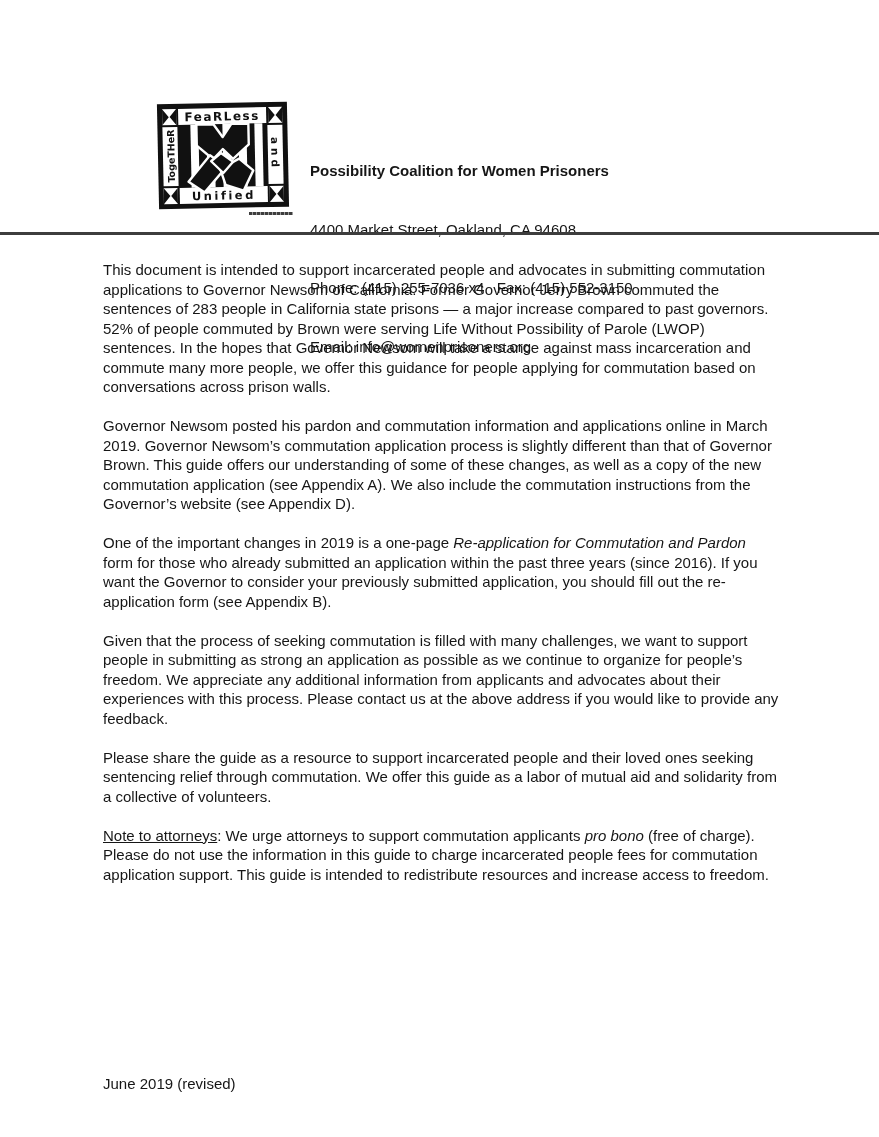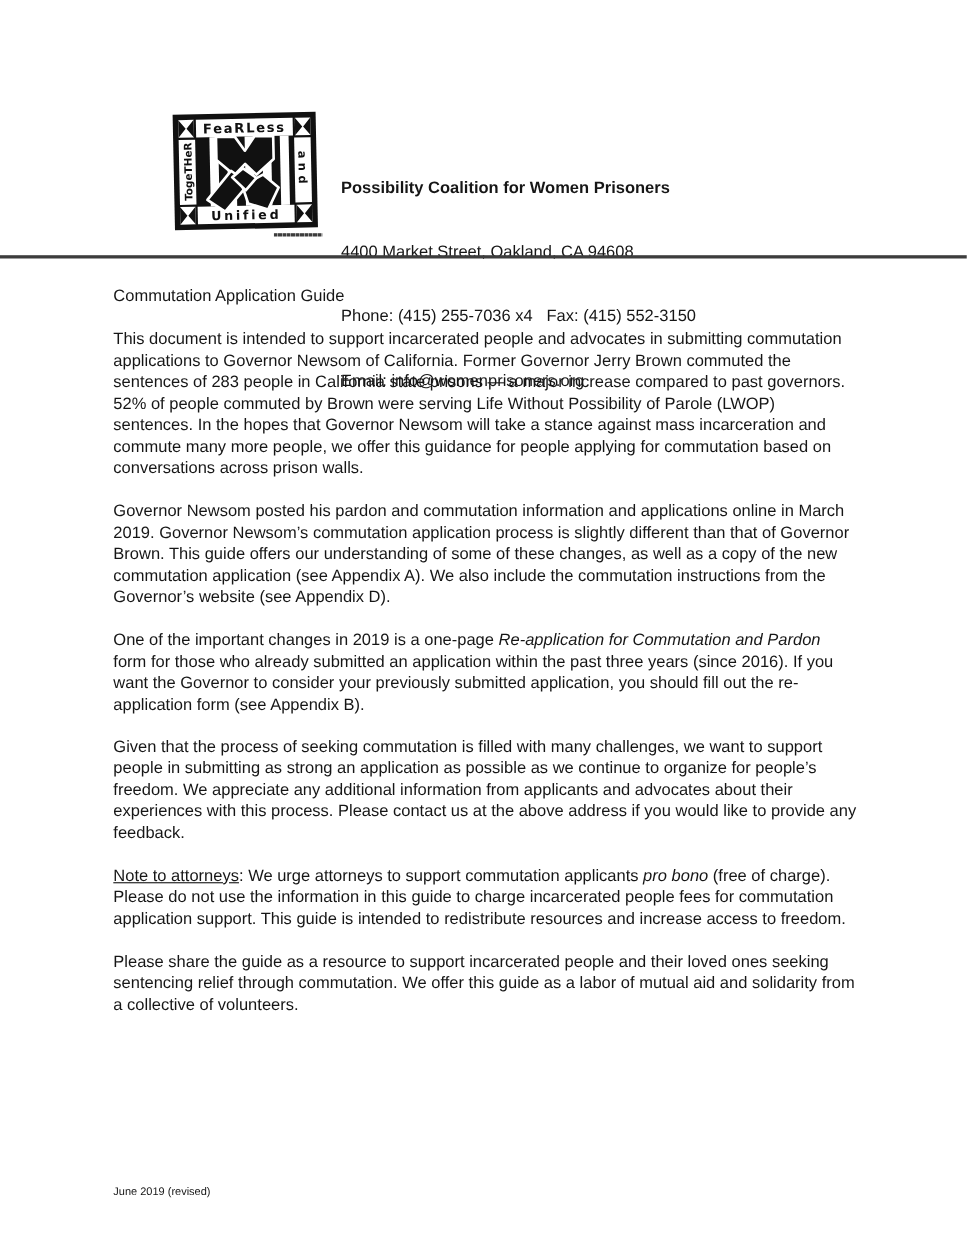--- a/index.html
+++ b/index.html
@@ -66,21 +66,21 @@
   }
   .doc-title, .section-heading { font-weight: bold; }
   .disclaimer { font-weight: bold; font-style: italic; }
   .u { text-decoration: underline; }
   em { font-style: italic; }
 
   .footer-date {
     position: absolute;
     left: 103px;
     top: 1076px;
-    font-size: 10px;
+    font-size: 15px;
     line-height: 15px;
   }
 
   
   .logo-word {
     font-family: "DejaVu Sans", sans-serif;
     font-weight: bold;
     fill: #111111;
   }
 </style>
@@ -136,32 +136,31 @@
   <div class="org-block">
     <div class="org-name">Possibility Coalition for Women Prisoners</div>
     <div>4400 Market Street, Oakland, CA 94608</div>
     <div>Phone: (415) 255-7036 x4   Fax: (415) 552-3150</div>
     <div>Email: info@womenprisoners.org</div>
   </div>
 
   <div class="header-divider"></div>
 
   <div class="content">
-    <h1 class="doc-title">Commutation Application Guide</h1>
 
     <p>This document is intended to support incarcerated people and advocates in submitting commutation applications to Governor Newsom of California. Former Governor Jerry Brown commuted the sentences of 283 people in California state prisons — a major increase compared to past governors. 52% of people commuted by Brown were serving Life Without Possibility of Parole (LWOP) sentences. In the hopes that Governor Newsom will take a stance against mass incarceration and commute many more people, we offer this guidance for people applying for commutation based on conversations across prison walls.</p>
 
     <p>Governor Newsom posted his pardon and commutation information and applications online in March 2019. Governor Newsom’s commutation application process is slightly different than that of Governor Brown. This guide offers our understanding of some of these changes, as well as a copy of the new commutation application (see Appendix A). We also include the commutation instructions from the Governor’s website (see Appendix D).</p>
 
     <p><span>One of the important changes in 2019 is a one-page </span><em>Re-application for Commutation and Pardon</em><span> form for those who already submitted an application within the past three years (since 2016). If you want the Governor to consider your previously submitted application, you should fill out the re-application form (see Appendix B).</span></p>
 
     <p>Given that the process of seeking commutation is filled with many challenges, we want to support people in submitting as strong an application as possible as we continue to organize for people’s freedom. We appreciate any additional information from applicants and advocates about their experiences with this process. Please contact us at the above address if you would like to provide any feedback.</p>
 
 
 
+    <p>Please share the guide as a resource to support incarcerated people and their loved ones seeking sentencing relief through commutation. We offer this guide as a labor of mutual aid and solidarity from a collective of volunteers.</p>
+
     <p><span class="u">Note to attorneys</span><span>: We urge attorneys to support commutation applicants </span><em>pro bono</em><span> (free of charge). Please do not use the information in this guide to charge incarcerated people fees for commutation application support. This guide is intended to redistribute resources and increase access to freedom.</span></p>
-
-    <p>Please share the guide as a resource to support incarcerated people and their loved ones seeking sentencing relief through commutation. We offer this guide as a labor of mutual aid and solidarity from a collective of volunteers.</p>
   </div>
 
   <div class="footer-date">June 2019 (revised)</div>
 
 </div>
 
 </body></html>

